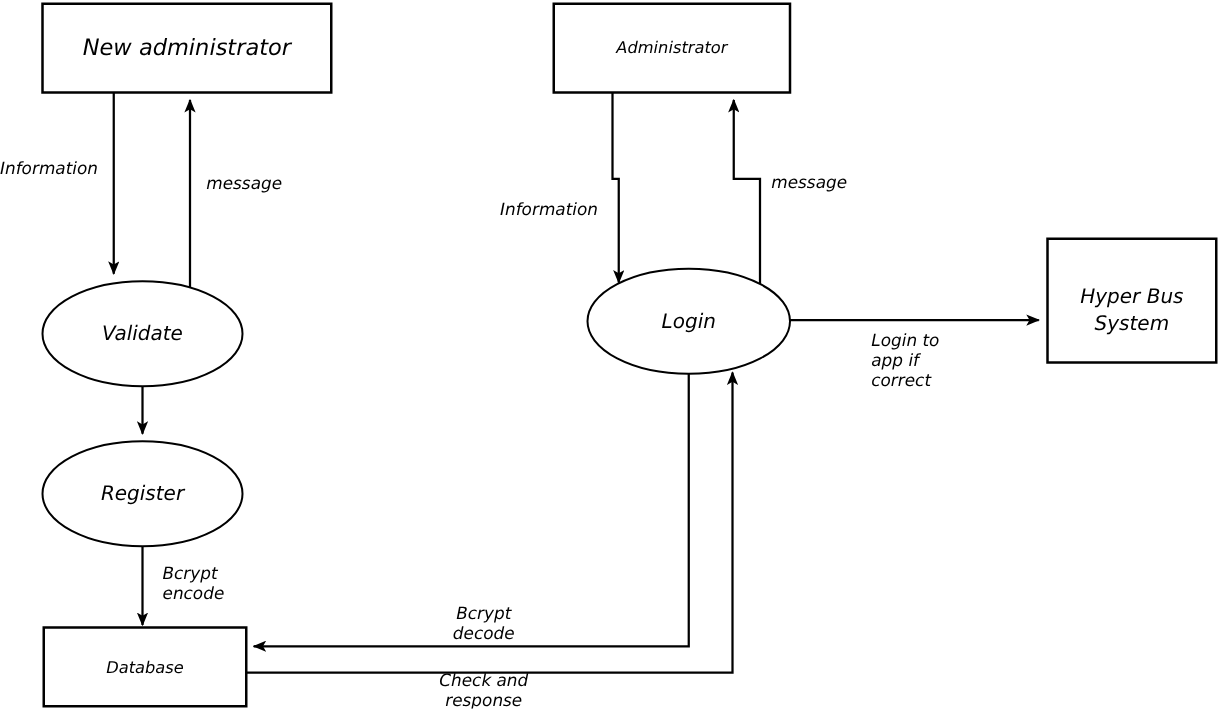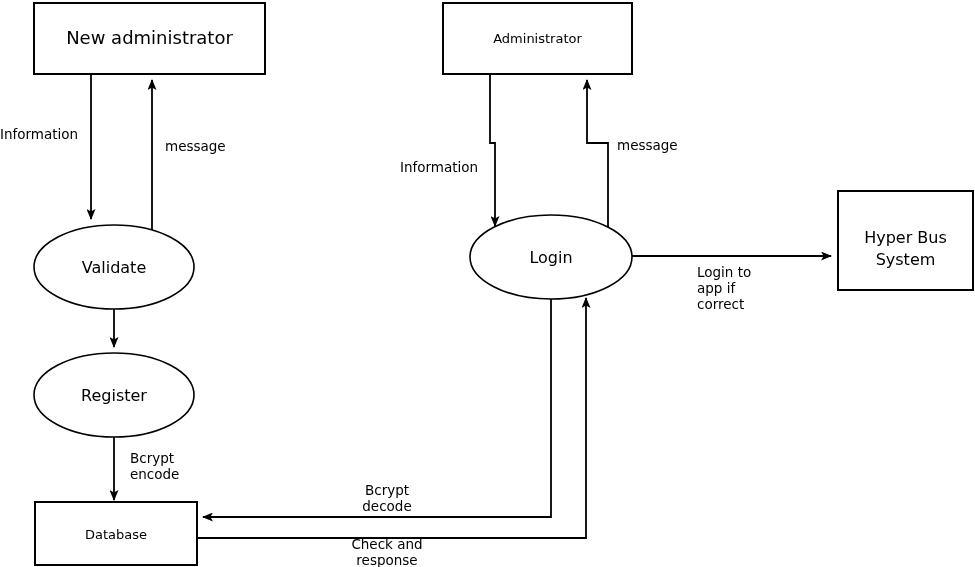--- a/index.html
+++ b/index.html
@@ -10,20 +10,21 @@
   }
   body {
     font-family: "DejaVu Sans", sans-serif;
   }
   #diagram-root {
     position: relative;
     width: 975px;
     height: 567px;
     background: #ffffff;
     overflow: hidden;
+    font-style: italic;
   }
   svg#dfd {
     display: block;
     width: 975px;
     height: 567px;
   }
   .node-shape {
     fill: #ffffff;
     stroke: #000000;
     stroke-width: 2;

